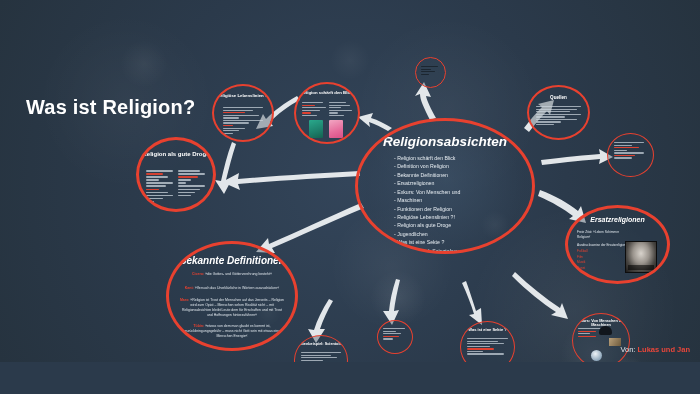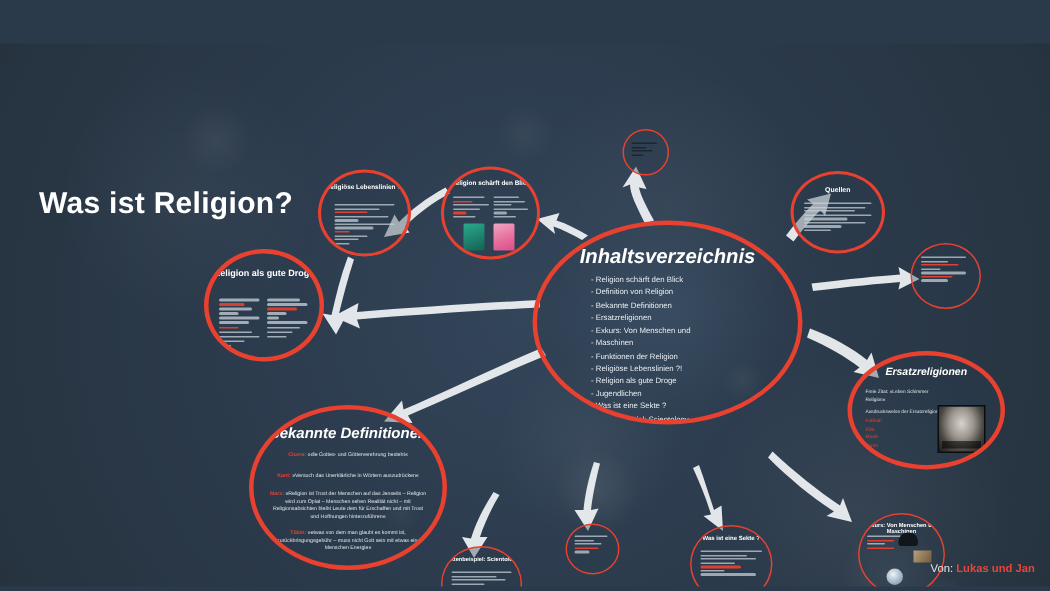--- a/index.html
+++ b/index.html
@@ -12,21 +12,20 @@
   #stage {
     position: relative;
     width: 700px; height: 362px;
     background:
       radial-gradient(circle at 82% 86%, rgba(255,255,255,0.055) 0%, rgba(255,255,255,0) 16%),
       radial-gradient(circle at 56% 74%, rgba(255,255,255,0.05) 0%, rgba(255,255,255,0) 13%),
       radial-gradient(circle at 18% 28%, rgba(255,255,255,0.035) 0%, rgba(255,255,255,0) 14%),
       radial-gradient(circle at 64% 30%, rgba(255,255,255,0.04) 0%, rgba(255,255,255,0) 18%),
       radial-gradient(circle at 50% 50%, #33455a 0%, #2b3a4b 55%, #26333f 100%);
     overflow: hidden;
-    margin-top: 29px;
   }
   
   .bokeh { position: absolute; border-radius: 50%; pointer-events: none; }
 
   
   #arrows { position: absolute; left: 0; top: 0; width: 700px; height: 394px; }
 
   
   #title {
     position: absolute; left: 26px; top: 96px;
@@ -223,21 +222,21 @@
 
       <path d="M236,144 C232,156 229,168 226,180 L232,179 L224,194 L215,180 L221,181 C224,168 227,155 232,142 Z"></path>
 
       <path d="M300,100 C288,106 278,114 270,122 L273,126 L256,129 L263,114 L266,119 C274,111 284,103 297,96 Z"></path>
     </g>
   </svg>
 
   <div id="title">Was ist Religion?</div>
 
   <div id="toc-node" class="node thick">
-    <div id="toc-title">Inhaltsverzeichnis</div>
+    <div id="toc-title">Religionsabsichten</div>
     <ul id="toc-list">
       <li>Religion schärft den Blick</li>
       <li>Definition von Religion</li>
       <li>Bekannte Definitionen</li>
       <li>Ersatzreligionen</li>
       <li>Exkurs: Von Menschen und</li>
       <li style="list-style:none;">Maschinen</li>
       <li>Funktionen der Religion</li>
       <li>Religiöse Lebenslinien ?!</li>
       <li>Religion als gute Droge</li>

